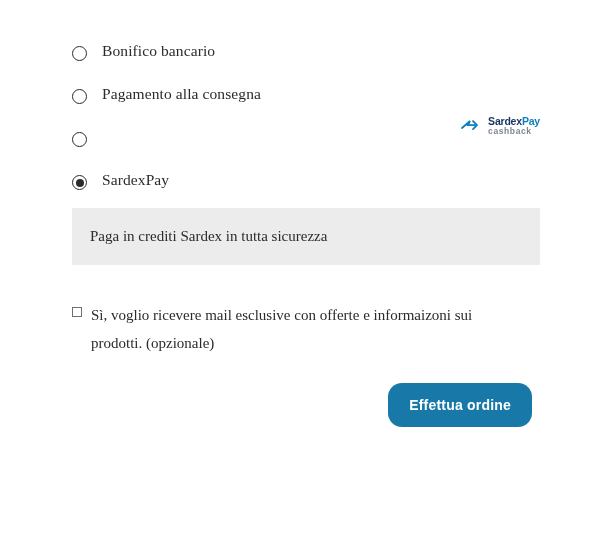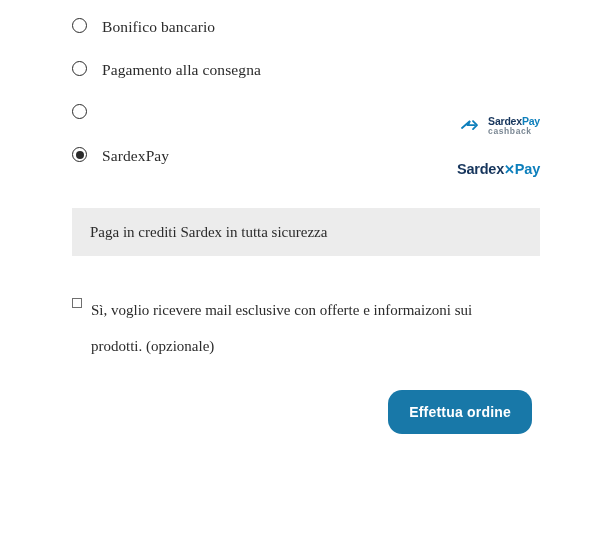--- a/index.html
+++ b/index.html
@@ -24,21 +24,21 @@
 
   
   .methods {
     margin: 0;
     padding: 0;
     list-style: none;
   }
   .method {
     position: relative;
     display: flex;
-    align-items: flex-start;
+    align-items: flex-end;
     min-height: 43px;
   }
   .radio {
     width: 15px;
     height: 15px;
     border: 1.6px solid #2b2b2b;
     border-radius: 50%;
     box-sizing: border-box;
     flex: 0 0 auto;
     margin-right: 15px;
@@ -108,21 +108,21 @@
   }
   .logo-big .x {
     color: #0d7fbc;
     font-size: 13px;
   }
 
   
   .info-box {
     margin-top: 18px;
     background: #ececec;
-    height: 48px;
+    height: 57px;
     display: flex;
     align-items: center;
     padding: 0 18px;
     box-sizing: border-box;
     font-size: 15px;
     color: #2b2b2b;
   }
 
   
   .newsletter {
@@ -134,21 +134,21 @@
     width: 10px;
     height: 10px;
     border: 1px solid #6f6f6f;
     box-sizing: border-box;
     flex: 0 0 auto;
     margin: 6px 9px 0 0;
     background: #fff;
   }
   .newsletter-text {
     font-size: 15px;
-    line-height: 36px;
+    line-height: 28px;
     color: #2b2b2b;
     max-width: 420px;
   }
 
   
   .privacy {
     margin-top: 30px;
     font-size: 15px;
     line-height: 28px;
     color: #2b2b2b;
@@ -206,23 +206,20 @@
         <span class="logo-text">
           <span class="l1"><span>Sardex</span><span class="pay">Pay</span></span>
           <span class="l2">cashback</span>
         </span>
       </span>
     </li>
 
     <li class="method">
       <span class="radio checked"></span>
       <span class="method-label">SardexPay</span>
-      <span class="method-logo">
-        <span class="logo-big"><span>Sardex</span><span class="x">✕</span><span class="pay">Pay</span></span>
-      </span>
     </li>
 
   </ul>
 
   <div class="info-box">
     <span>Paga in crediti Sardex in tutta sicurezza</span>
   </div>
 
   <div class="newsletter">
     <span class="checkbox"></span>

